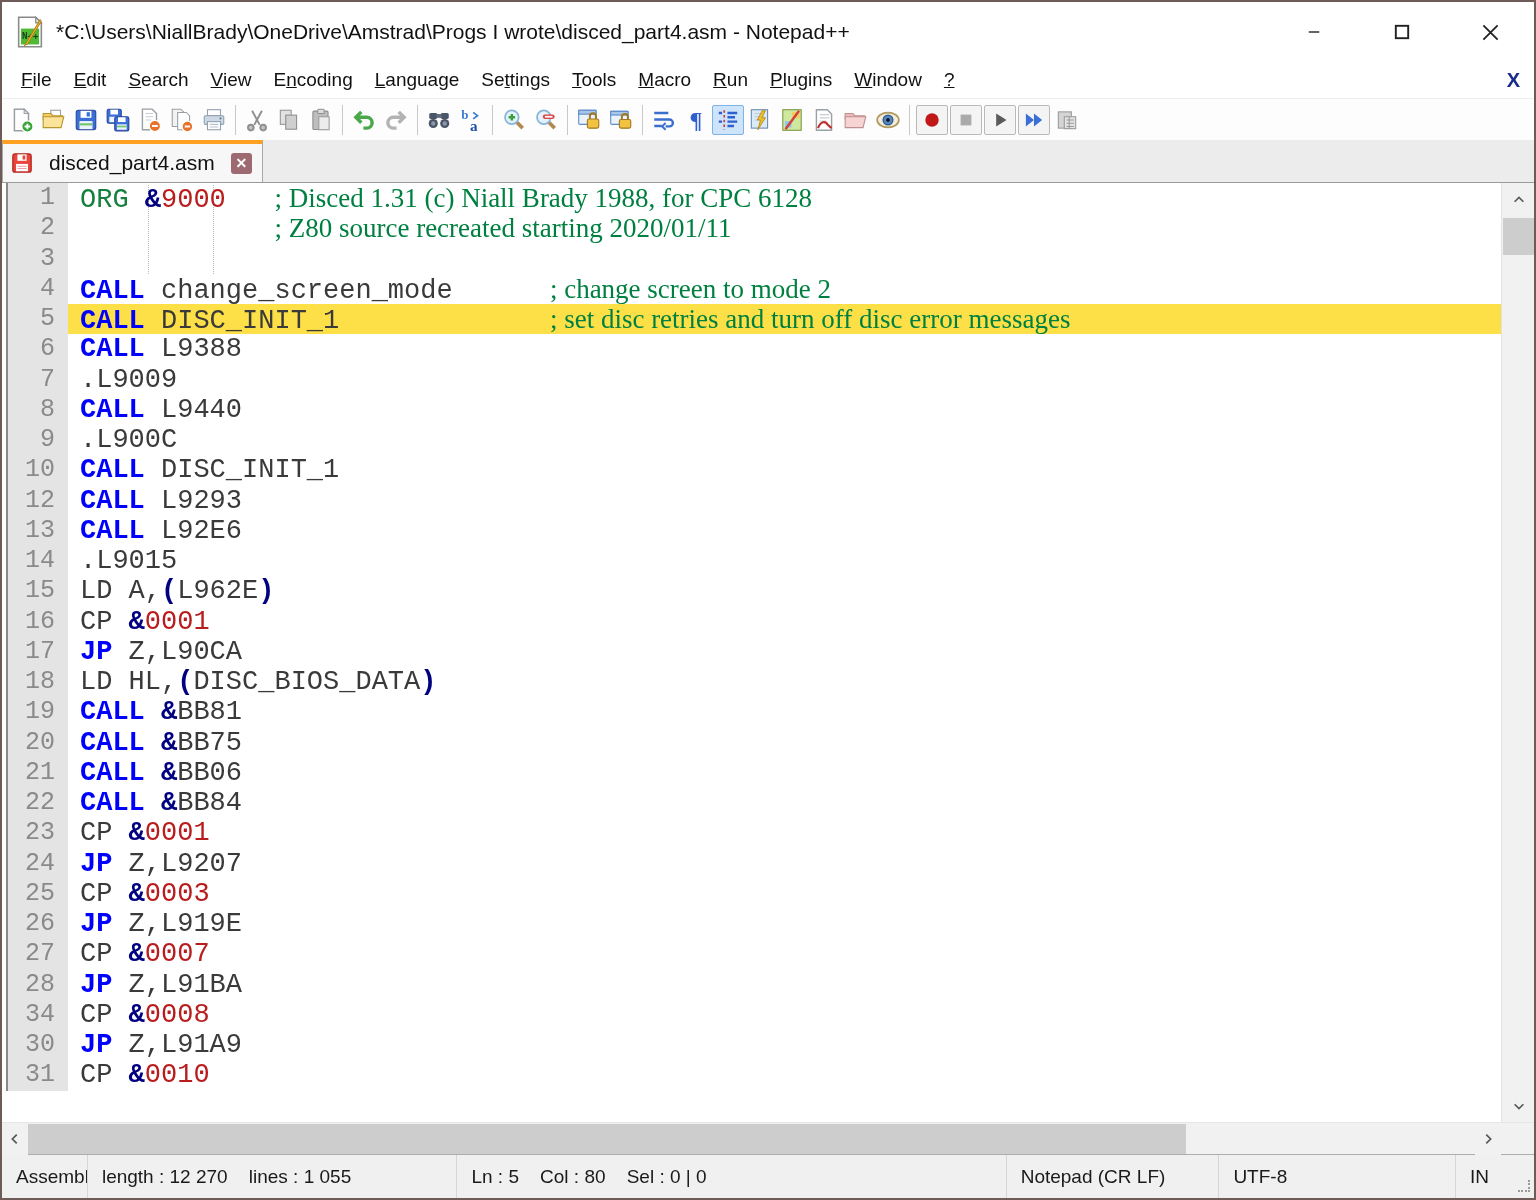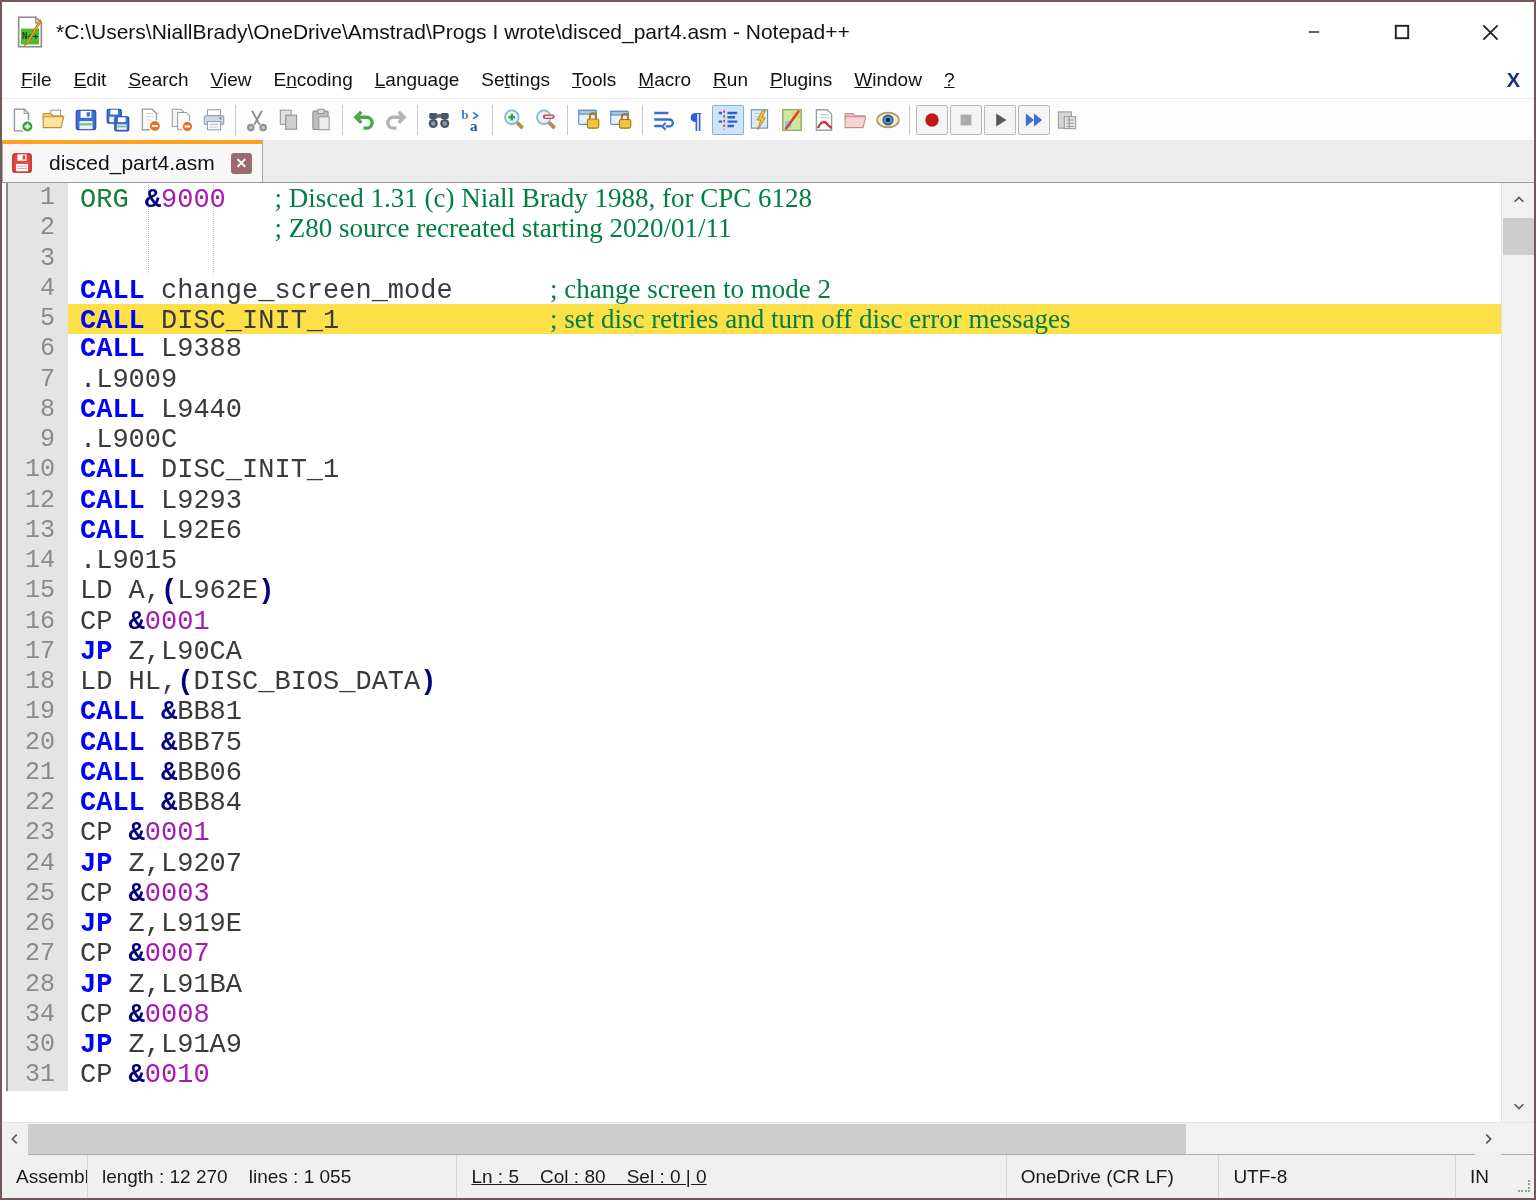--- a/index.html
+++ b/index.html
@@ -41,21 +41,21 @@
   .code { position:relative; }
   .guide { position:absolute; width:0; border-left:1px dotted #b9b9b9; top:2px; z-index:0; }
   .line { display:flex; height:30.25px; line-height:30.25px; font-family:"Liberation Mono","DejaVu Sans Mono",monospace; font-size:27px; white-space:pre; position:relative; z-index:1; }
   .ln { width:60px; flex:none; background:#e4e4e4; color:#8a8a8a; text-align:right; padding-right:13px; font-size:25px; }
   .edge { width:6px; flex:none; background:#fff; border-right:2px solid #8a8a8a; }
   .lc { flex:1; padding-left:12px; color:#333; }
   .line.hl .lc { background:#fde047; }
   .tk-k { color:#0000ff; font-weight:bold; }
   .tk-o { color:#15803d; }
   .tk-a { color:#000080; font-weight:bold; }
-  .tk-n { color:#a21caf; }
+  .tk-n { color:#b91c1c; }
   .tk-p { color:#3a3a3a; }
   .tk-c { color:#008040;font-family:Liberation Serif, serif; }
   
   .vscroll { width:33px; flex:none; background:#f1f1f1; position:relative; border-left:1px solid #e2e2e2; }
   .sb-btn { position:absolute; left:0; width:33px; height:33px; display:flex; align-items:center; justify-content:center; background:#f1f1f1; }
   .vthumb { position:absolute; left:1px; width:31px; top:35px; height:37px; background:#cdcdcd; }
   .hscroll-row { height:32px; flex:none; display:flex; border-top:1px solid #e6e6e6; }
   .hscroll { flex:1; position:relative; background:#f1f1f1; }
   .hthumb { position:absolute; top:1px; height:30px; left:26px; width:1158px; background:#cdcdcd; }
   .corner { width:33px; flex:none; background:#f1f1f1; }
@@ -445,22 +445,22 @@
             <path d="M6 3l5 5-5 5" fill="none" stroke="#5a5a5a" stroke-width="2"></path>
           </svg>
       </div>
     </div>
     <div class="corner"></div>
   </div>
 
   <div class="statusbar">
     <div class="sb-cell" style="width:86px;">Assembly</div>
     <div class="sb-cell" style="width:370px;">length : 12 270    lines : 1 055</div>
-    <div class="sb-cell" style="width:550px;text-decoration:underline;">Ln : 5    Col : 80    Sel : 0 | 0</div>
-    <div class="sb-cell" style="width:213px;">OneDrive (CR LF)</div>
+    <div class="sb-cell" style="width:550px;">Ln : 5    Col : 80    Sel : 0 | 0</div>
+    <div class="sb-cell" style="width:213px;">Notepad (CR LF)</div>
     <div class="sb-cell" style="width:237px;">UTF-8</div>
     <div class="sb-cell" style="width:56px;border-right:none;">IN</div>
     <div class="grip" style="margin-left:auto;">
         <i></i>
       </div>
   </div>
 
 </div>
 
 </body></html>

